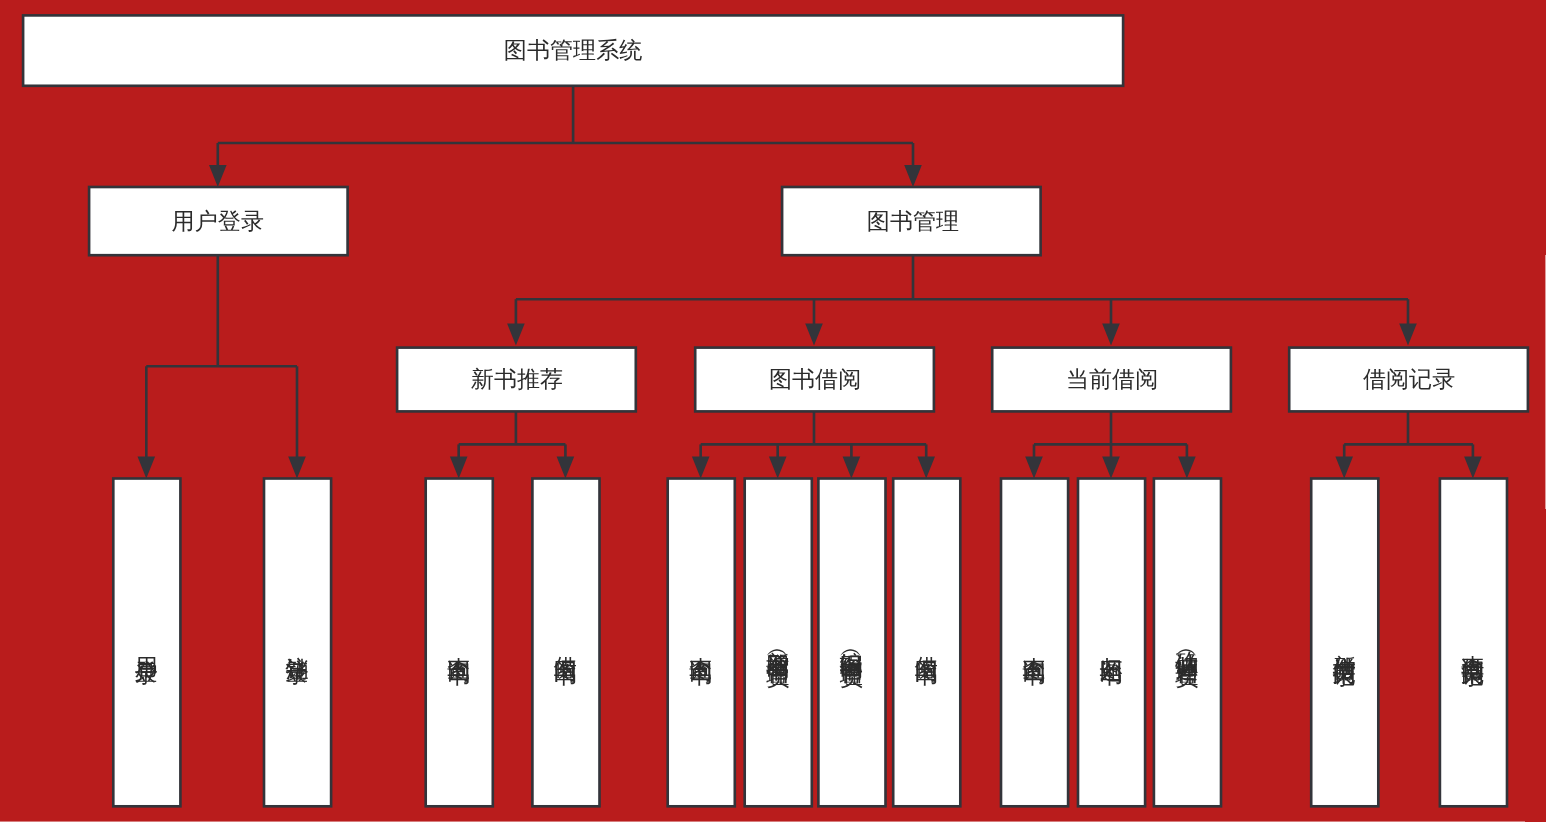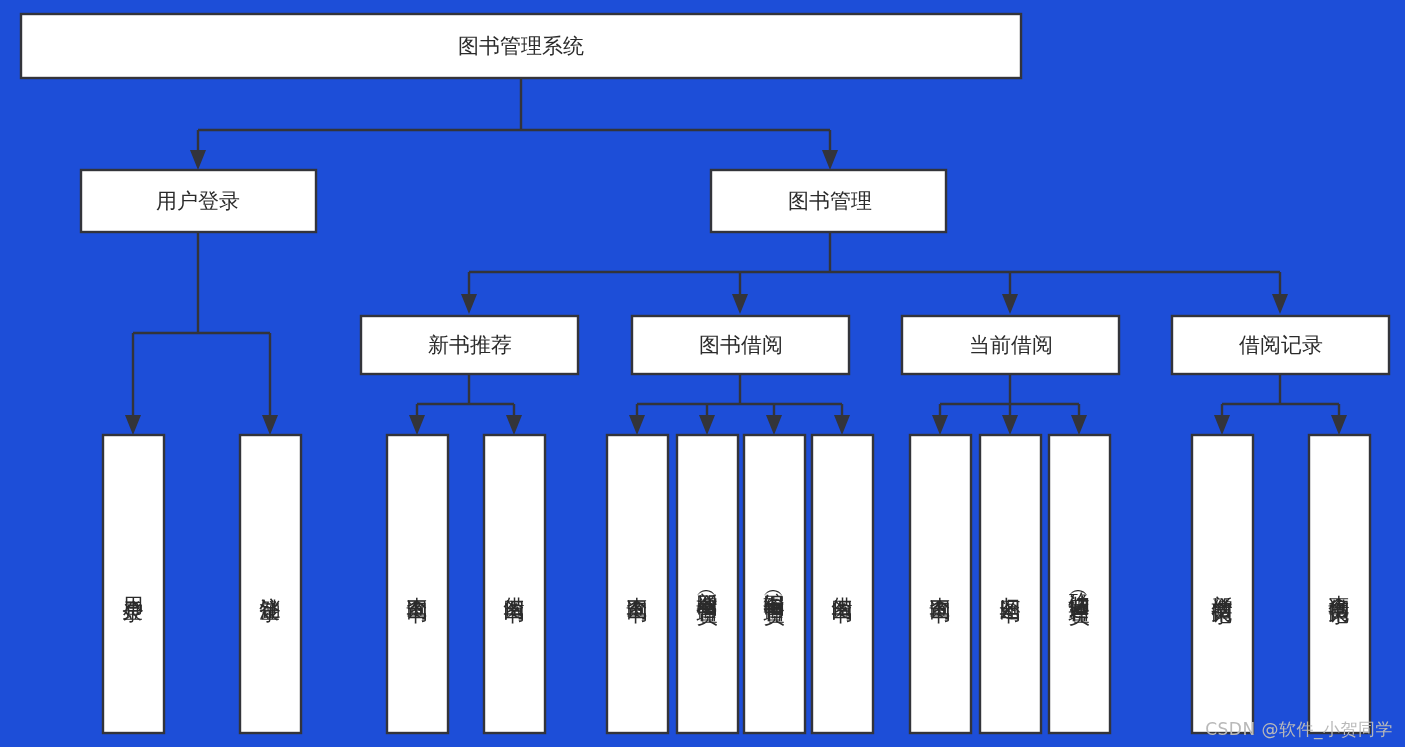--- a/index.html
+++ b/index.html
@@ -11,21 +11,21 @@
   body {
     width: 1405px;
     height: 747px;
     font-family: "DejaVu Sans", "Liberation Sans", sans-serif;
     overflow: hidden;
   }
   #diagram-root {
     position: relative;
     width: 1405px;
     height: 747px;
-    background: #1d4ed8;
+    background: #b91c1c;
     text-decoration: underline;
   }
   svg#tree-svg {
     position: absolute;
     left: 0;
     top: 0;
     width: 1405px;
     height: 747px;
     display: block;
   }
@@ -248,15 +248,14 @@
       <text class="node-label-v" x="1222" y="584">新增借阅记录</text>
     </g>
 
     <g>
       <rect class="node-box" x="1309" y="435" width="61" height="298"></rect>
       <text class="node-label-v" x="1339" y="584">查询借阅记录</text>
     </g>
 
   </svg>
 
-  <div class="watermark-text">CSDN @软件_小贺同学</div>
 
 </div>
 
 </body></html>

